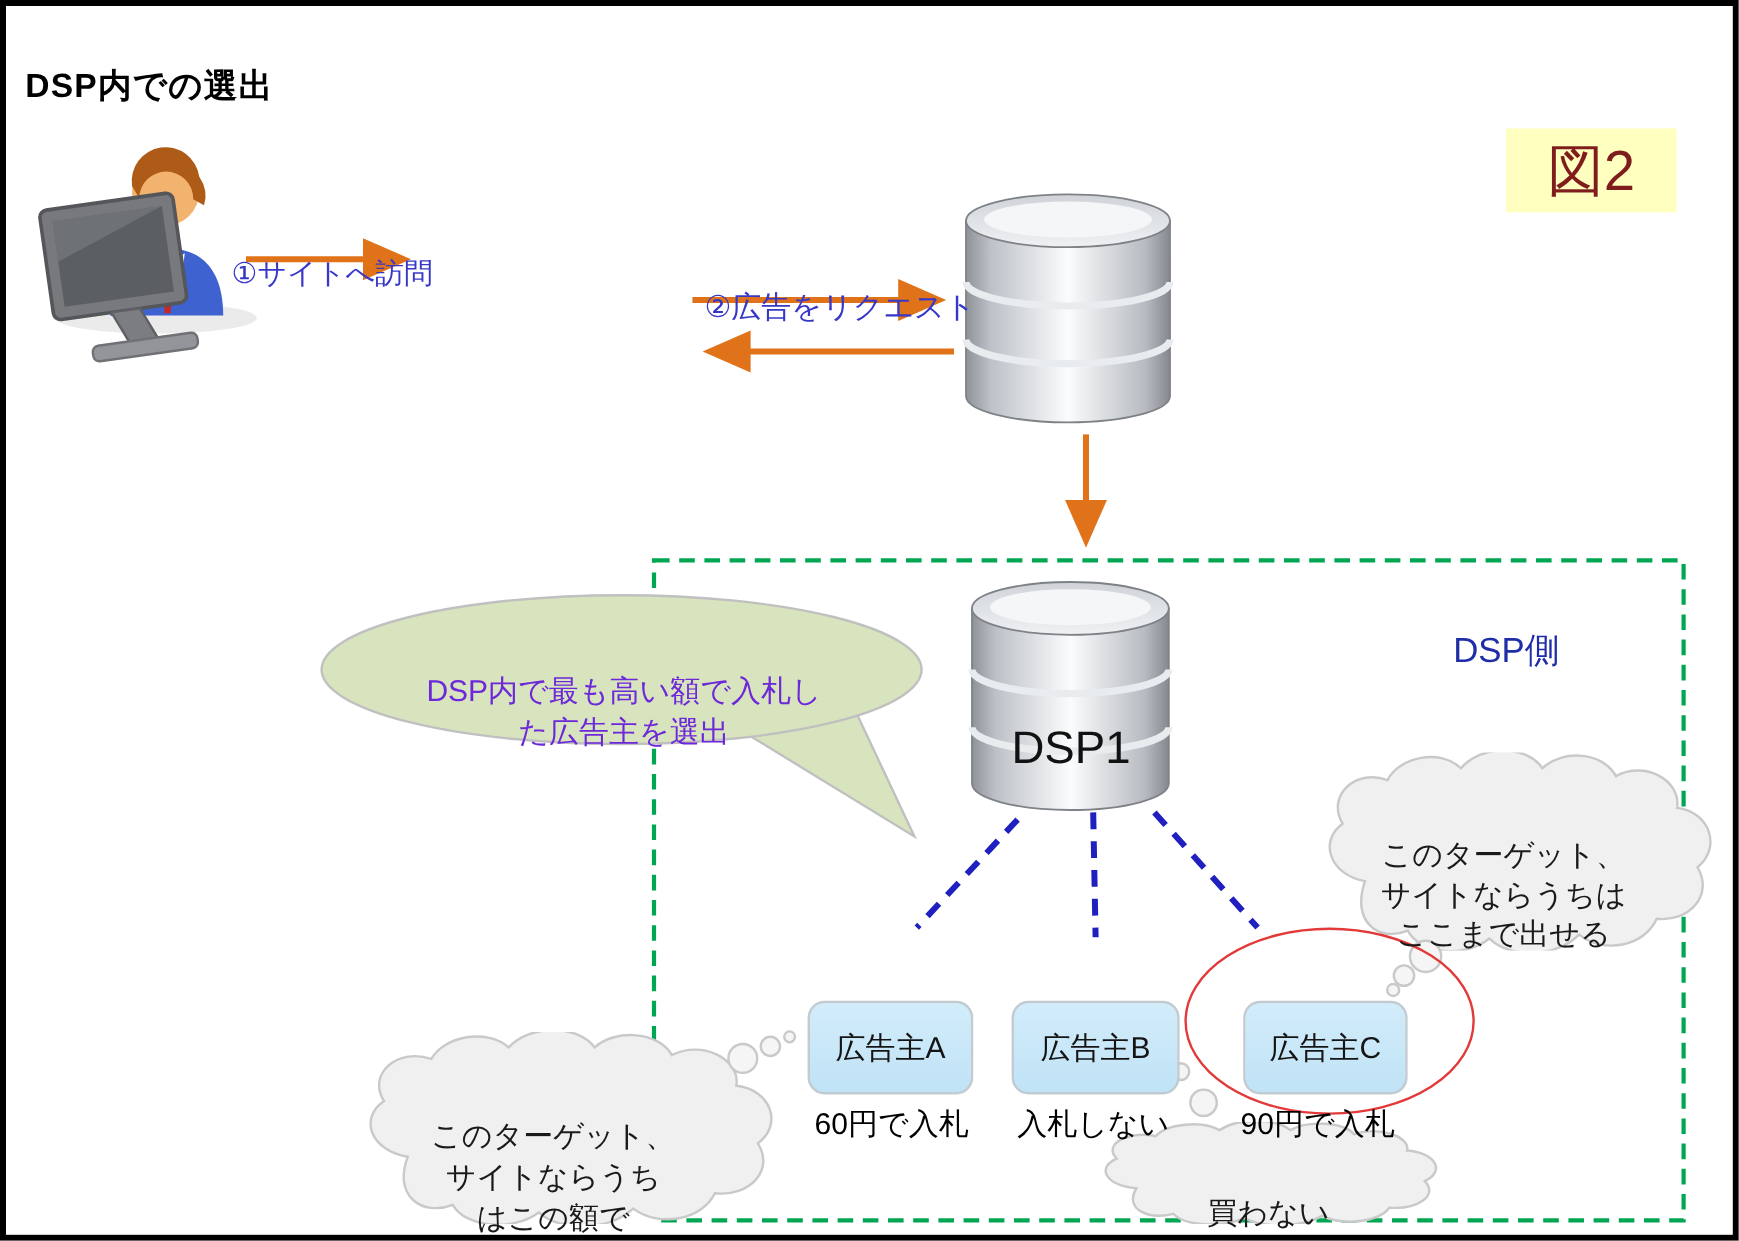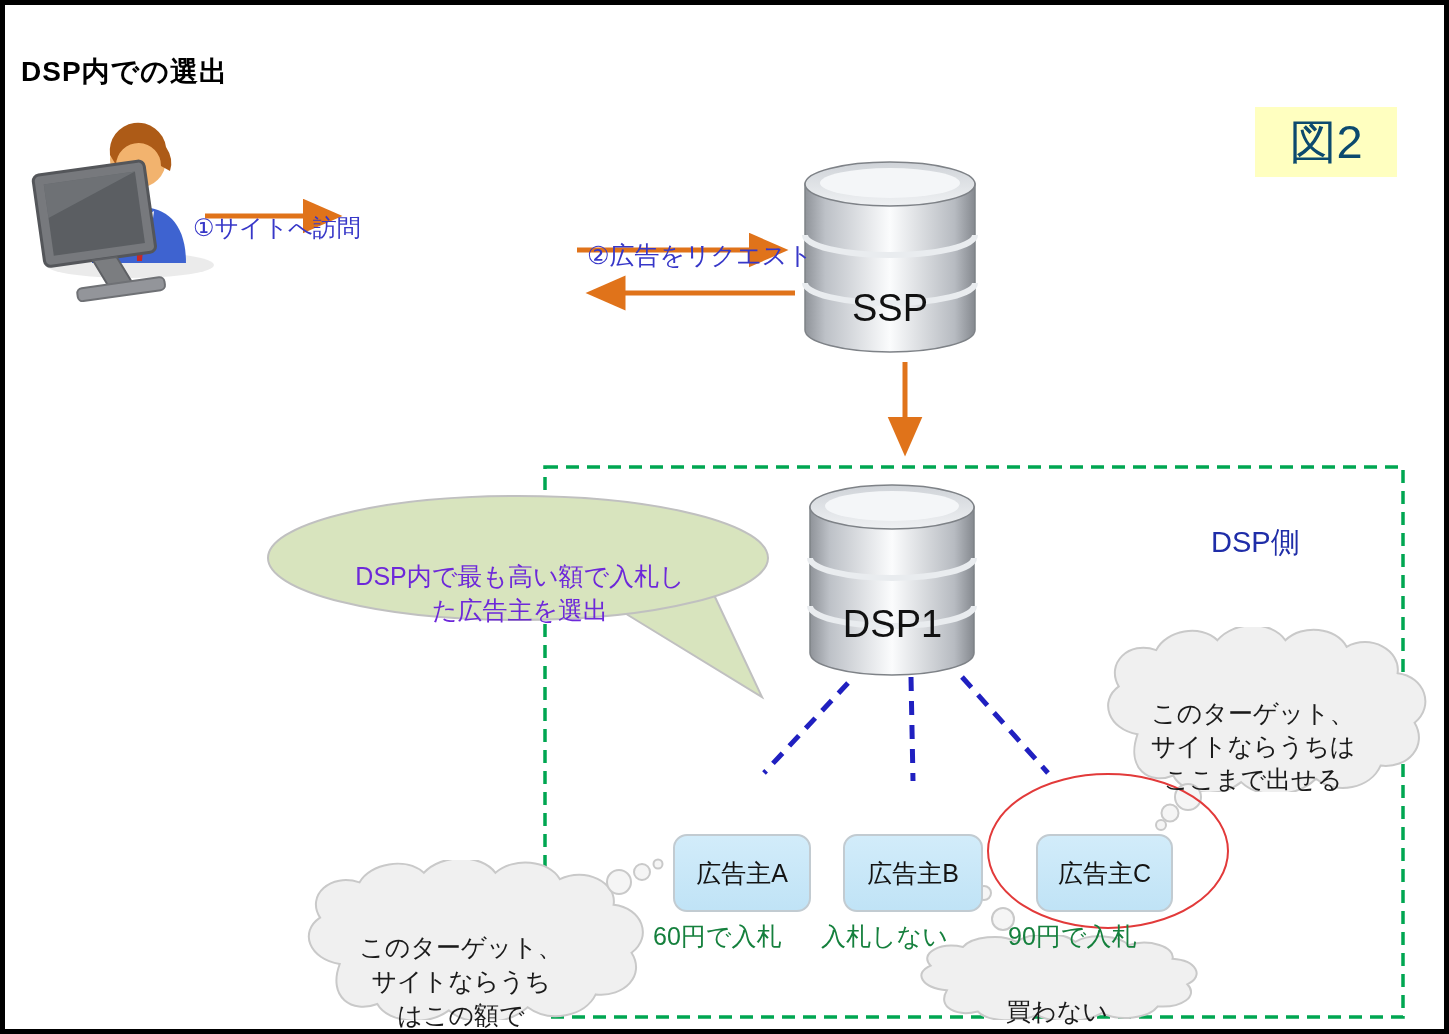--- a/index.html
+++ b/index.html
@@ -6,21 +6,21 @@
   #stage{
     position:relative; width:1449px; height:1034px;
     box-sizing:border-box; border:5px solid #000; background:#fff;
     font-family:"Liberation Sans","DejaVu Sans",sans-serif;
     overflow:hidden;
   }
   #shapes{position:absolute;left:0;top:0;width:1439px;height:1024px;}
   .abs{position:absolute;margin-top:42px;}
   .page-title{left:16px;top:6px;font-size:28px;font-weight:bold;color:#000;letter-spacing:1px;}
   .fig-label{left:1250px;top:60px;width:142px;height:70px;background:#FFFFC0;
-    display:flex;align-items:center;justify-content:center;font-size:47px;color:#0c4a6e;}
+    display:flex;align-items:center;justify-content:center;font-size:47px;color:#7f1d1d;}
   .step-label{font-size:24px;color:#3737C8;white-space:nowrap;}
   .step1{left:188px;top:165px;}
   .step2{left:582px;top:192px;font-size:25px;}
   
   .site-box{left:352px;top:110px;width:213px;height:213px;background:#C4D4E9;
     border:3px solid #3D5E8E;box-sizing:border-box;}
   .site-hline{position:absolute;left:0;right:0;top:26px;height:3px;background:#3D5E8E;}
   .site-vline{position:absolute;left:25px;top:0;bottom:0;width:3px;background:#3D5E8E;}
   .site-title{position:absolute;left:44px;top:36px;color:#FFF;font-weight:bold;font-size:26px;}
   .ad-slot{position:absolute;left:43px;top:138px;width:152px;height:59px;background:#FFF;
@@ -31,21 +31,21 @@
   .dsp-label{left:805px;top:556px;width:165px;}
   .zone-label{left:1206px;top:476px;font-size:29px;color:#1F2DA8;}
   .bubble-text{left:318px;top:512px;width:394px;text-align:center;
     font-size:25px;line-height:34px;color:#6d28d9;}
   .adv-box{width:138px;height:78px;background:linear-gradient(#D2ECFA,#C0E3F6);
     border:2px solid #C2CBD1;border-radius:14px;box-sizing:border-box;
     display:flex;align-items:center;justify-content:center;font-size:25px;color:#141414;}
   .adv-a{left:668px;top:787px;}
   .adv-b{left:838px;top:787px;width:140px;text-align:center;}
   .adv-c{left:1031px;top:787px;width:137px;}
-  .bid-label{font-size:25px;color:#15803d;text-align:left;width:180px;}
+  .bid-label{font-size:25px;color:#000000;text-align:center;width:180px;}
   .bid-a{left:648px;top:873px;}
   .bid-b{left:816px;top:873px;}
   .bid-c{left:1003px;top:873px;}
   .cloud-text{text-align:center;font-size:25px;line-height:33px;color:#1A1A1A;}
   .cloud-left-text{left:315px;top:883px;width:282px;line-height:34px;}
   .cloud-right-text{left:1112px;top:650px;width:272px;}
   .cloud-bottom-text{left:952px;top:948px;width:200px;}
 </style>
 </head>
 <body>
@@ -149,21 +149,20 @@
   </svg>
 
   <div class="abs page-title">DSP内での選出</div>
 
   <div class="abs fig-label">図2</div>
 
   <div class="abs step-label step1">①サイトへ訪問</div>
   <div class="abs step-label step2">②広告をリクエスト</div>
 
 
-  <div class="abs cyl-label ssp-label">SSP</div>
   <div class="abs cyl-label dsp-label">DSP1</div>
   <div class="abs zone-label">DSP側</div>
 
   <div class="abs bubble-text">
     <span>DSP内で最も高い額で入札し</span><br>
     <span>た広告主を選出</span>
   </div>
 
   <div class="abs adv-box adv-a">広告主A</div>
   <div class="abs adv-box adv-b">広告主B</div>

